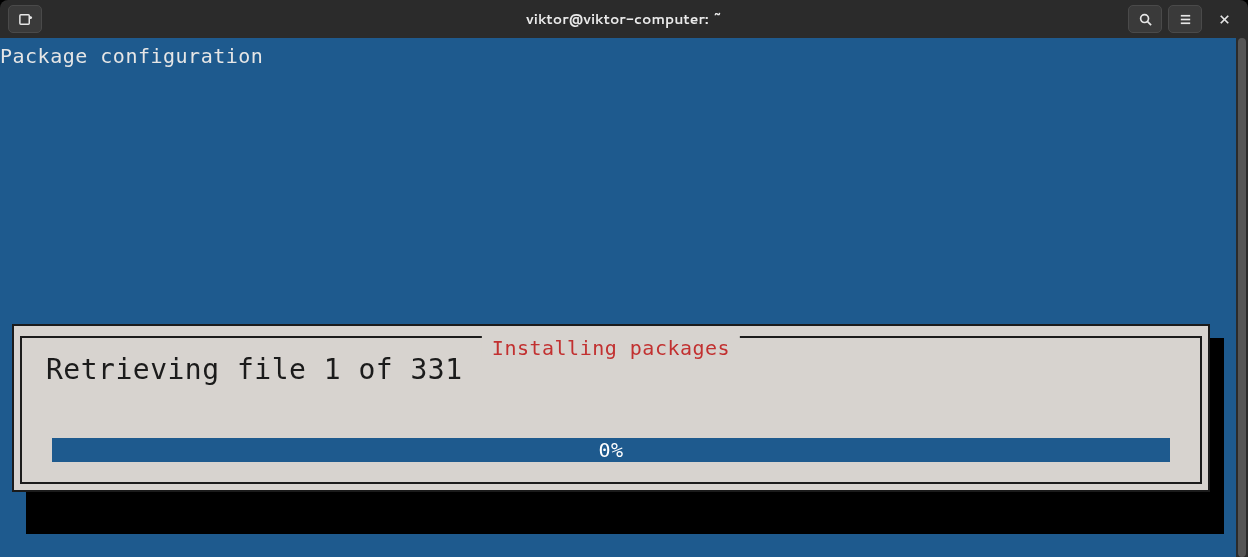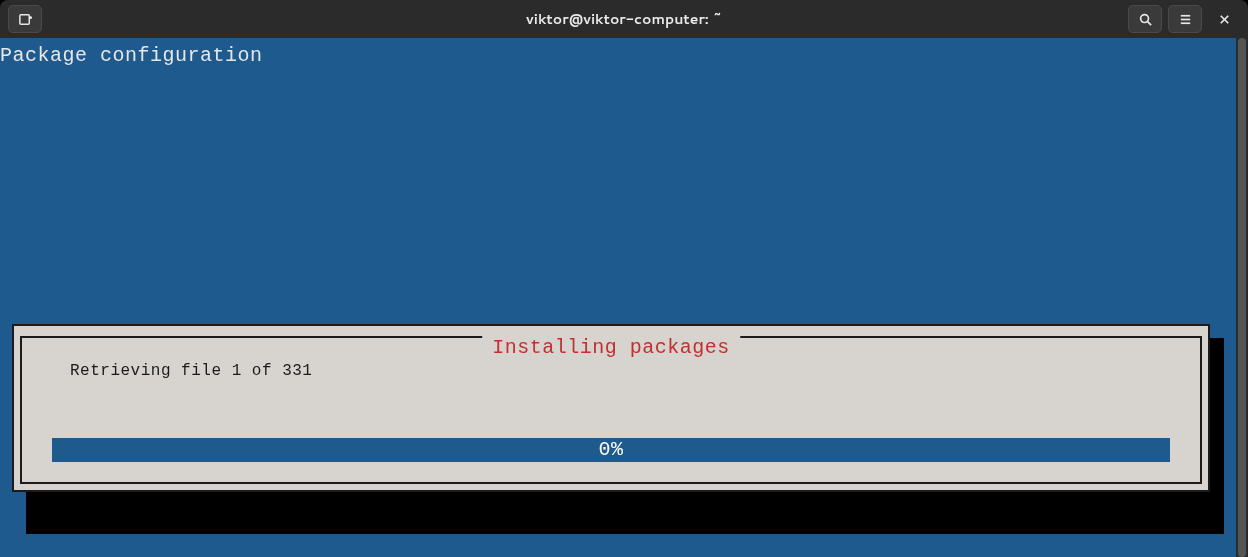--- a/index.html
+++ b/index.html
@@ -57,21 +57,20 @@
       height: calc(100% - 38px);
     }
     .terminal {
       position: absolute;
       left: 0; top: 0; right: 12px; bottom: 0;
       background: #1e5a8e;
       font-size: 20px;
       line-height: 24px;
       color: #e6e6e6;
       letter-spacing: 0.5px;
-      font-family: Liberation Mono, monospace;
     }
     .scrollbar-track {
       position: absolute;
       top: 0; right: 0; width: 12px; bottom: 0;
       background: #2b2b2b;
     }
     .scrollbar-thumb {
       position: absolute;
       top: 0; left: 2px; width: 8px; height: 100%;
       background: #555;
@@ -122,23 +121,22 @@
       white-space: pre;
     }
     .dialog-body {
       position: absolute;
       left: 24px; right: 24px; top: 20px; bottom: 14px;
       color: #1b1b1b;
     }
     .status-line {
       white-space: pre;
       color: #1b1b1b;
-      font-size: 16px;
+      font-size: 28px;
       line-height: 24px;
-      margin-left: 24px;
     }
     .progress-container {
       position: absolute;
       left: 38px; right: 38px; top: 112px;
       height: 24px;
       background: #1e5a8e;
       display: flex;
       align-items: center;
       justify-content: center;
     }

